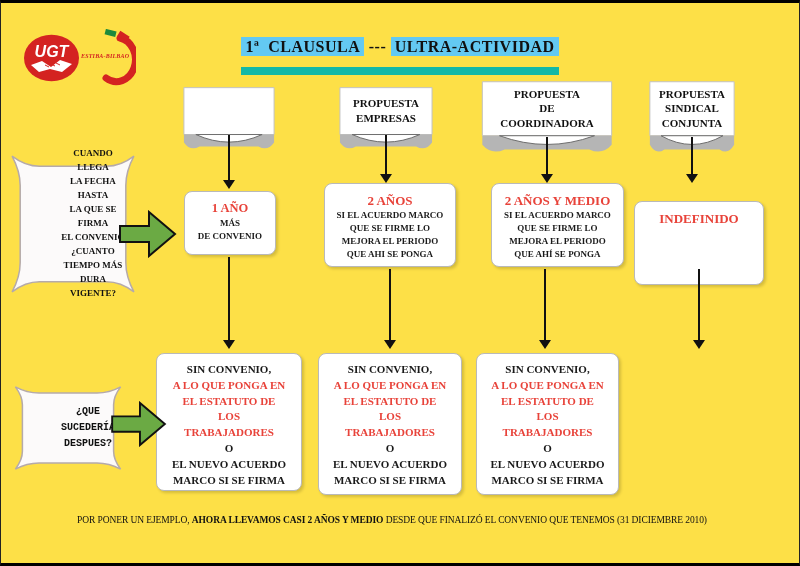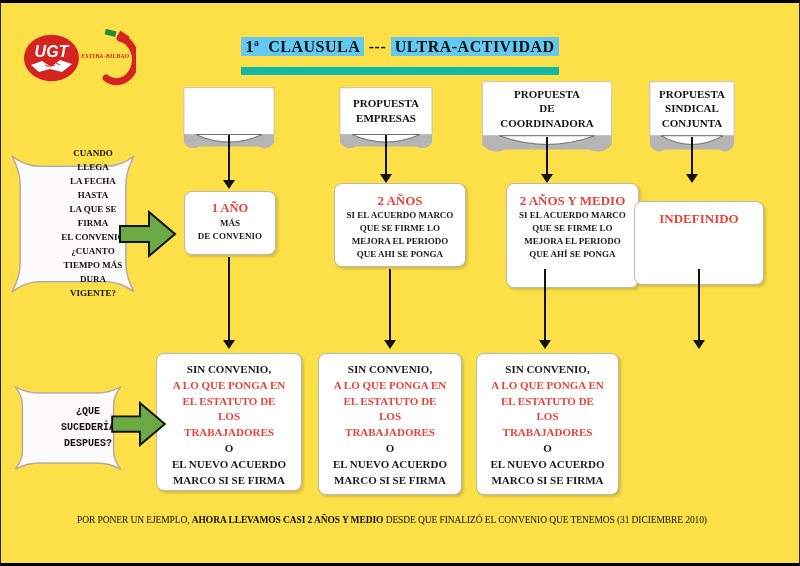--- a/index.html
+++ b/index.html
@@ -129,28 +129,28 @@
   <div class="varrow" style="left:222px;top:132px;height:54px"></div>
   <div class="varrow" style="left:379px;top:132px;height:48px"></div>
   <div class="varrow" style="left:540px;top:134px;height:46px"></div>
   <div class="varrow" style="left:685px;top:134px;height:46px"></div>
 
   <div class="fbox dur small" style="left:183px;top:188px;width:92px;height:64px">
     <div class="emph">1 AÑO</div>
     <div class="plain">MÁS
 DE CONVENIO</div>
   </div>
-  <div class="fbox dur" style="left:333px;top:180px;width:132px;height:84px">
+  <div class="fbox dur" style="left:323px;top:180px;width:132px;height:84px">
     <div class="emph">2 AÑOS</div>
     <div class="plain">SI EL ACUERDO MARCO
 QUE SE FIRME LO
 MEJORA EL PERIODO
 QUE AHI SE PONGA</div>
   </div>
-  <div class="fbox dur" style="left:505px;top:180px;width:133px;height:105px">
+  <div class="fbox dur" style="left:490px;top:180px;width:133px;height:84px">
     <div class="emph">2 AÑOS Y MEDIO</div>
     <div class="plain">SI EL ACUERDO MARCO
 QUE SE FIRME LO
 MEJORA EL PERIODO
 QUE AHÍ SE PONGA</div>
   </div>
   <div class="fbox dur" style="left:633px;top:198px;width:130px;height:84px">
     <div class="emph">INDEFINIDO</div>
   </div>
 

